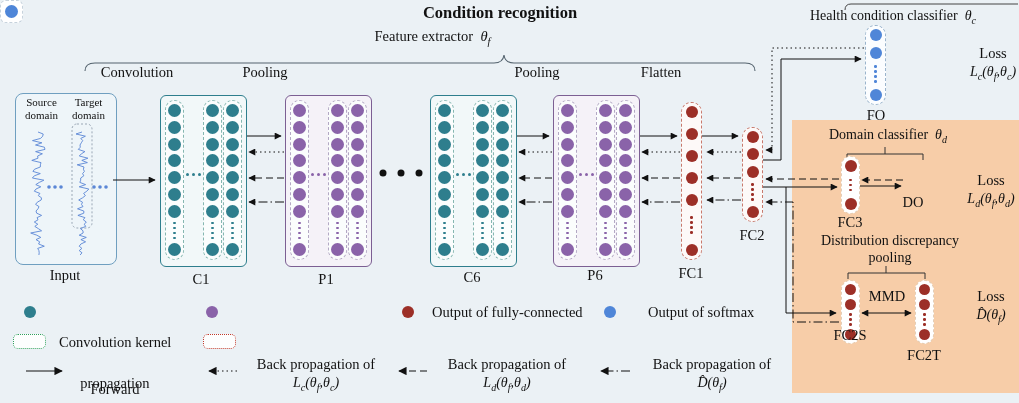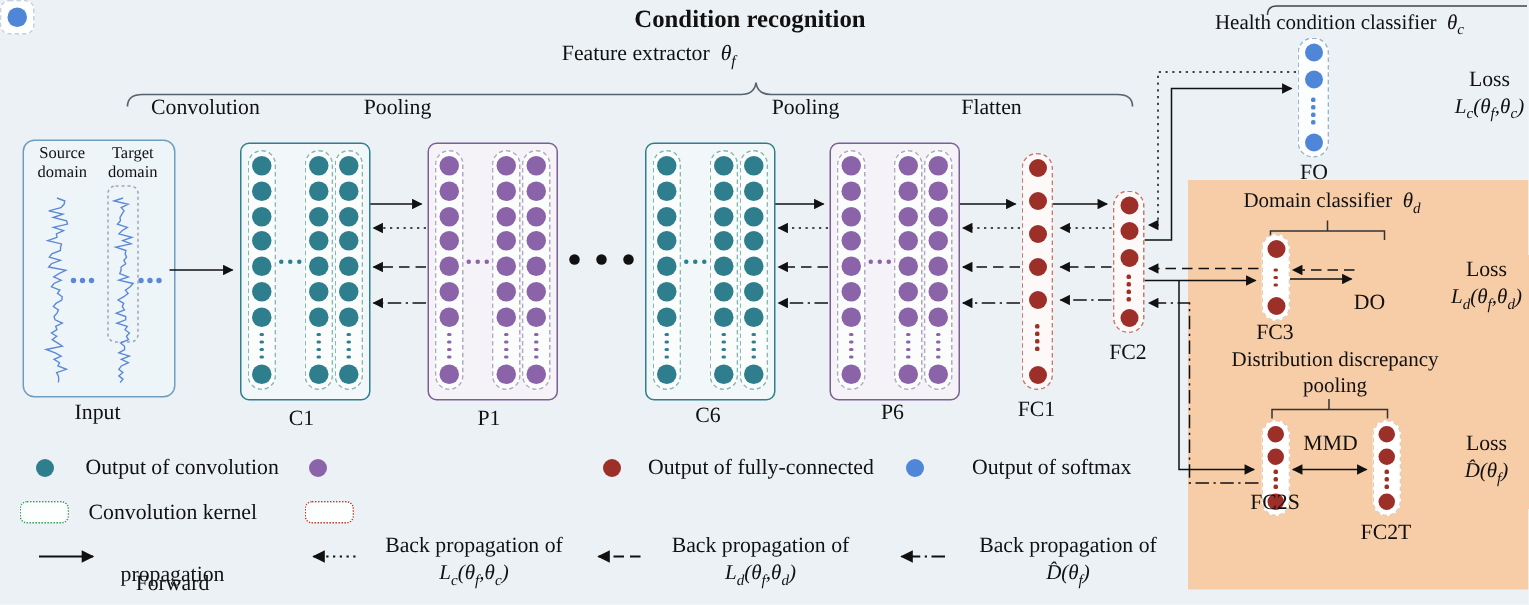--- a/index.html
+++ b/index.html
@@ -450,21 +450,20 @@
 
     <div class="lbl" style="left:810px;top:233px;width:160px;font-size:14px;">Distribution discrepancy</div>
     <div class="lbl" style="left:810px;top:250px;width:160px;font-size:14px;">pooling</div>
     <div class="lbl" style="left:847px;top:288px;width:80px;">MMD</div>
     <div class="lbl" style="left:810px;top:327px;width:80px;">FC2S</div>
     <div class="lbl" style="left:884px;top:347px;width:80px;">FC2T</div>
     <div class="lbl" style="left:951px;top:288px;width:80px;">Loss</div>
     <div class="lbl math" style="left:946px;top:307px;width:90px;font-size:14px;">D̂(θ<sub>f</sub>)</div>
 
     <span class="legend-dot" style="left: 24px; top: 306px; background-color: rgb(46, 126, 141);"></span>
-    <div class="lbl left" style="left:57px;top:304px;width:200px;">Output of convolution</div>
     <span class="legend-dot" style="left: 206px; top: 306px; background-color: rgb(138, 99, 169);"></span>
     <span class="legend-dot" style="left: 402px; top: 306px; background-color: rgb(156, 47, 39);"></span>
     <div class="lbl left" style="left:432px;top:304px;width:220px;">Output of fully-connected</div>
     <span class="legend-dot" style="left: 604px; top: 306px; background-color: rgb(79, 134, 216);"></span>
     <div class="lbl left" style="left:648px;top:304px;width:180px;">Output of softmax</div>
 
     <span class="legend-swatch" style="left: 13px; top: 334px; border-color: rgb(47, 160, 92);"></span>
     <div class="lbl left" style="left:59px;top:334px;width:200px;">Convolution kernel</div>
     <span class="legend-swatch" style="left: 203px; top: 334px; border-color: rgb(192, 57, 43);"></span>
 

